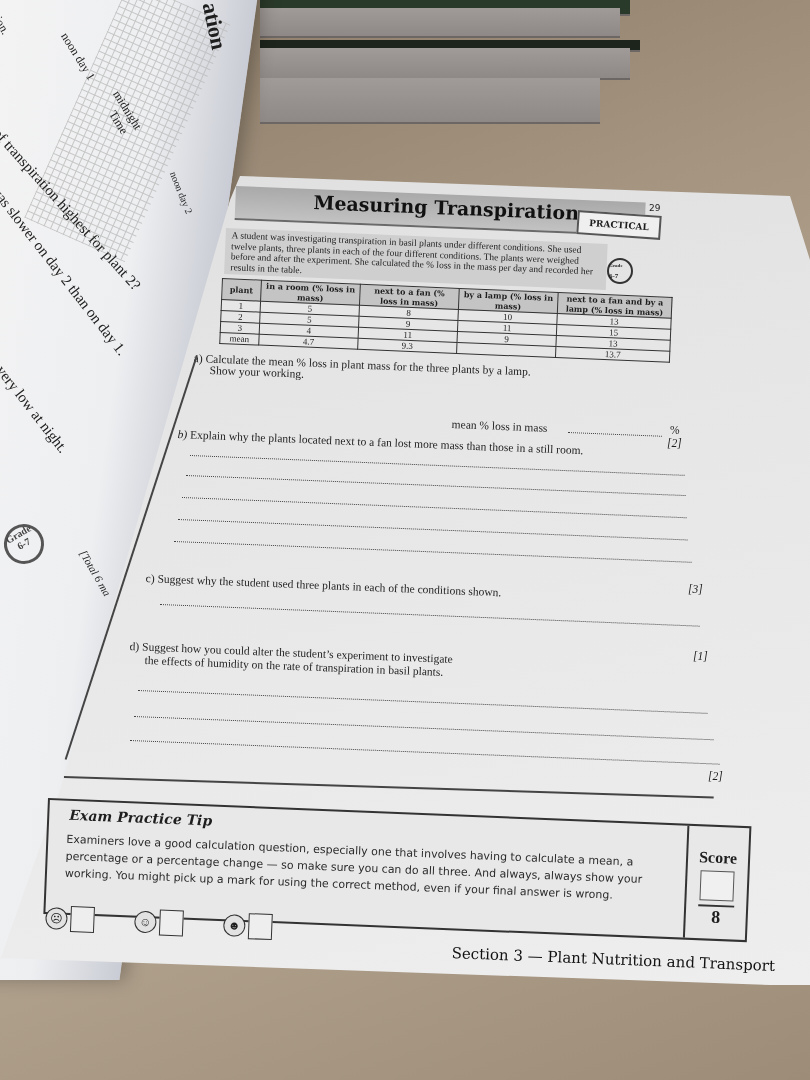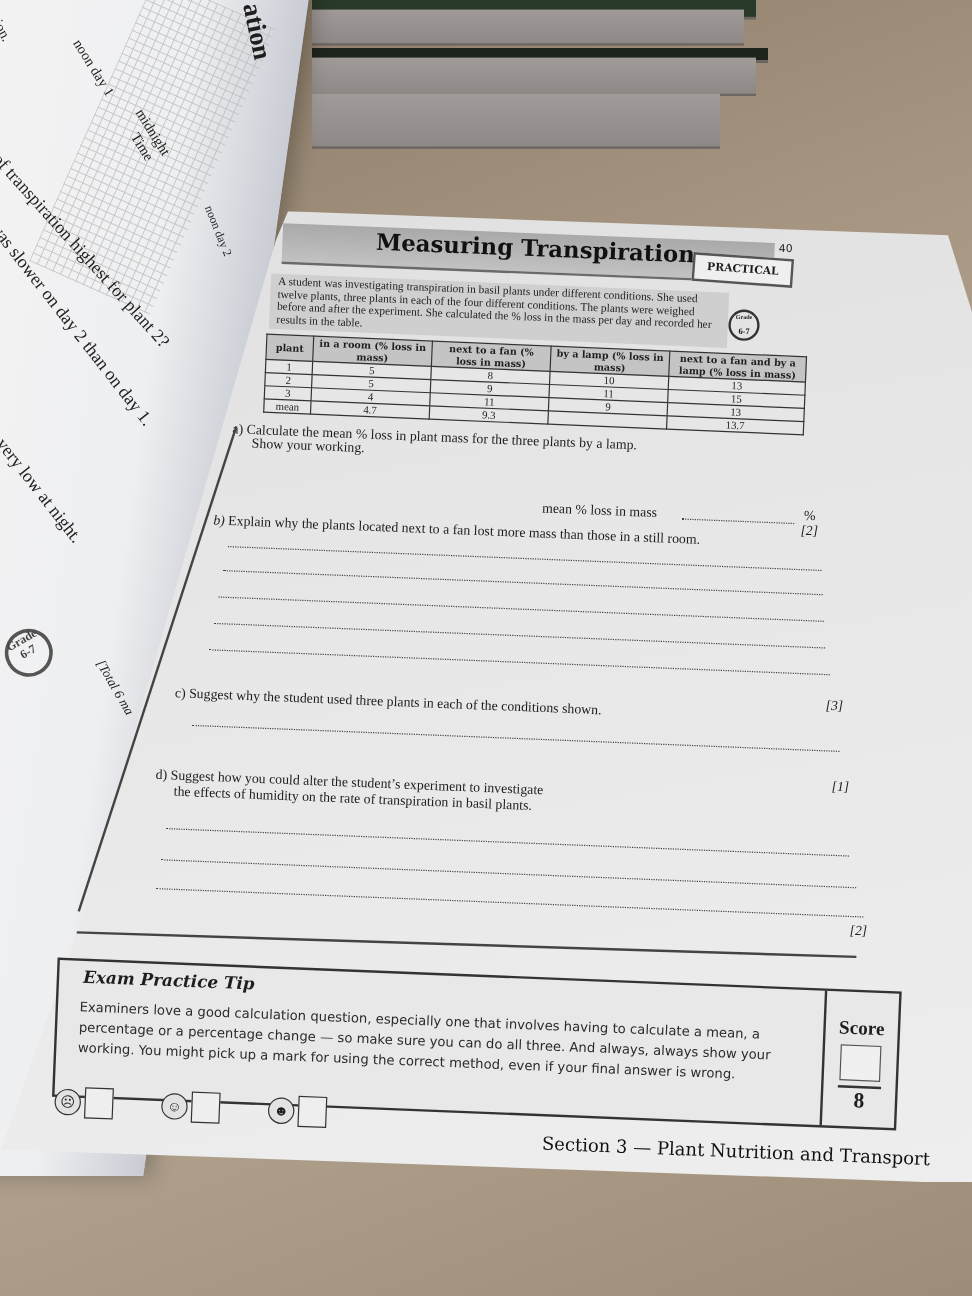--- a/index.html
+++ b/index.html
@@ -45,21 +45,21 @@
     position:absolute; left:236px; top:186px; width:410px; height:32px;
     background:linear-gradient(#a9a9a9,#c2c2c2); transform:rotate(2.3deg); transform-origin:left top;
     border-bottom:2px solid #6a6a6a;
   }
   .title { position:absolute; left:78px; top:2px; font-family:"DejaVu Serif",serif; font-weight:bold; font-size:19px; color:#111; }
   .badge-practical {
     position:absolute; left:577px; top:213px; width:80px; height:20px; background:#efefef; border:2px solid #555;
     font-family:"DejaVu Serif",serif; font-weight:bold; font-size:9px; text-align:center; line-height:20px; transform:rotate(4deg);
   }
   .page-num { position:absolute; left:649px; top:203px; font-size:9px; font-family:"DejaVu Sans",sans-serif; }
-  .grade-badge { position:absolute; left:607px; top:258px; width:22px; height:22px; border:2px solid #333; border-radius:50%; font-size:7px; text-align:center; line-height:11px; font-weight:bold; }
+  .grade-badge { position:absolute; left:607px; top:258px; width:22px; height:22px; border:2px solid #333; border-radius:50%; font-size:7px; text-align:left; line-height:11px; font-weight:bold; }
 
   .intro {
     position:absolute; left:226px; top:228px; width:370px; padding:2px 6px; background:#cfcfcf;
     font-size:9.5px; line-height:10.5px; transform:rotate(2.4deg); transform-origin:left top;
   }
   table.data {
     position:absolute; left:222px; top:278px; border-collapse:collapse; font-size:9px;
     transform:rotate(2.4deg); transform-origin:left top; background:#e6e6e6;
   }
   table.data th, table.data td { border:1px solid #333; padding:0 4px; text-align:center; height:10px; line-height:10px; }
@@ -110,21 +110,21 @@
 <div class="lp-text" style="left:178px;top:170px;transform:rotate(68deg);font-size:10px;">noon day 2</div>
 <div class="lp-text" style="left:2px;top:125px;transform:rotate(48deg);">of transpiration highest for plant 2?</div>
 <div class="lp-text" style="left:0px;top:182px;transform:rotate(52deg);">was slower on day 2 than on day 1.</div>
 <div class="lp-text" style="left:0px;top:355px;transform:rotate(52deg);">s very low at night.</div>
 <div class="lp-grade">Grade 6-7</div>
 <div class="lp-text" style="left:88px;top:548px;transform:rotate(60deg);font-size:11px;font-style:italic;">[Total 6 ma</div>
 
 <div class="page"></div>
 
 <div class="content">
-  <div class="page-num">40</div>
+  <div class="page-num">29</div>
   <div class="title-bar">
     <span class="title">Measuring Transpiration</span>
   </div>
   <div class="badge-practical">PRACTICAL</div>
   <div class="grade-badge">
     <div style="font-size:5px;">Grade</div>
     <div>6-7</div>
   </div>
 
   <div class="intro">A student was investigating transpiration in basil plants under different conditions. She used twelve plants, three plants in each of the four different conditions. The plants were weighed before and after the experiment.  She calculated the % loss in the mass per day and recorded her results in the table.</div>

